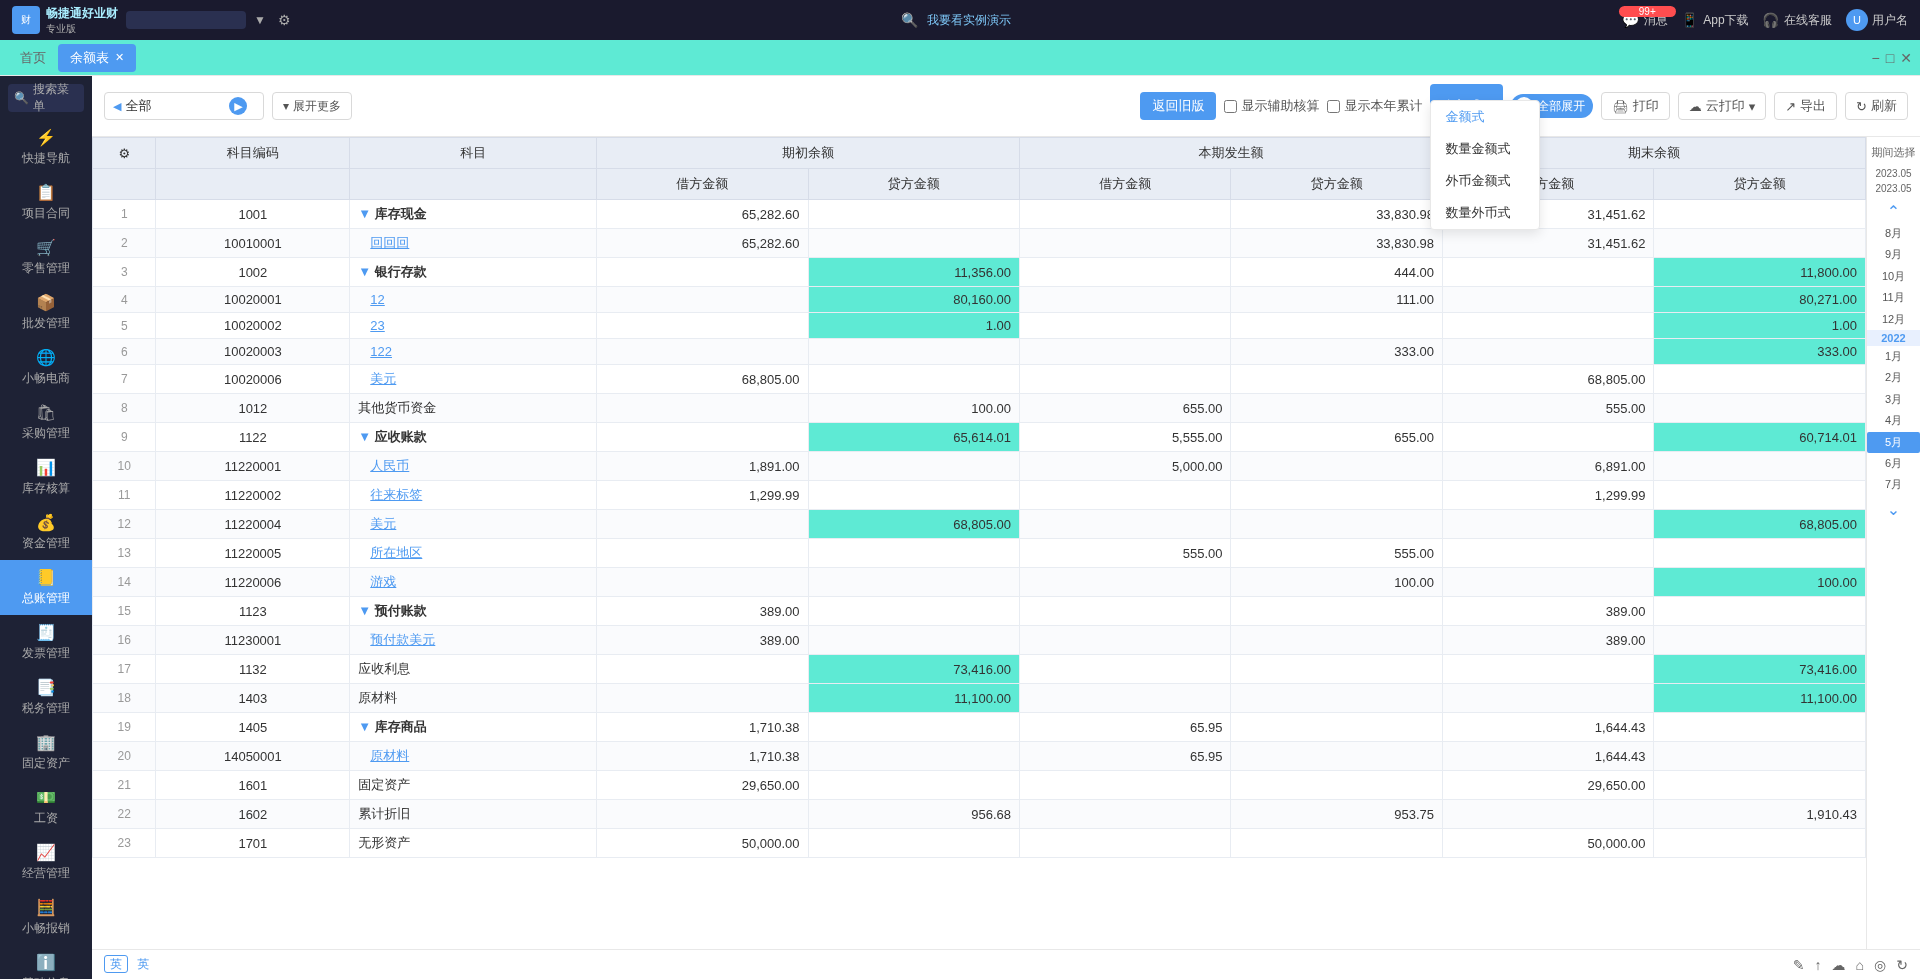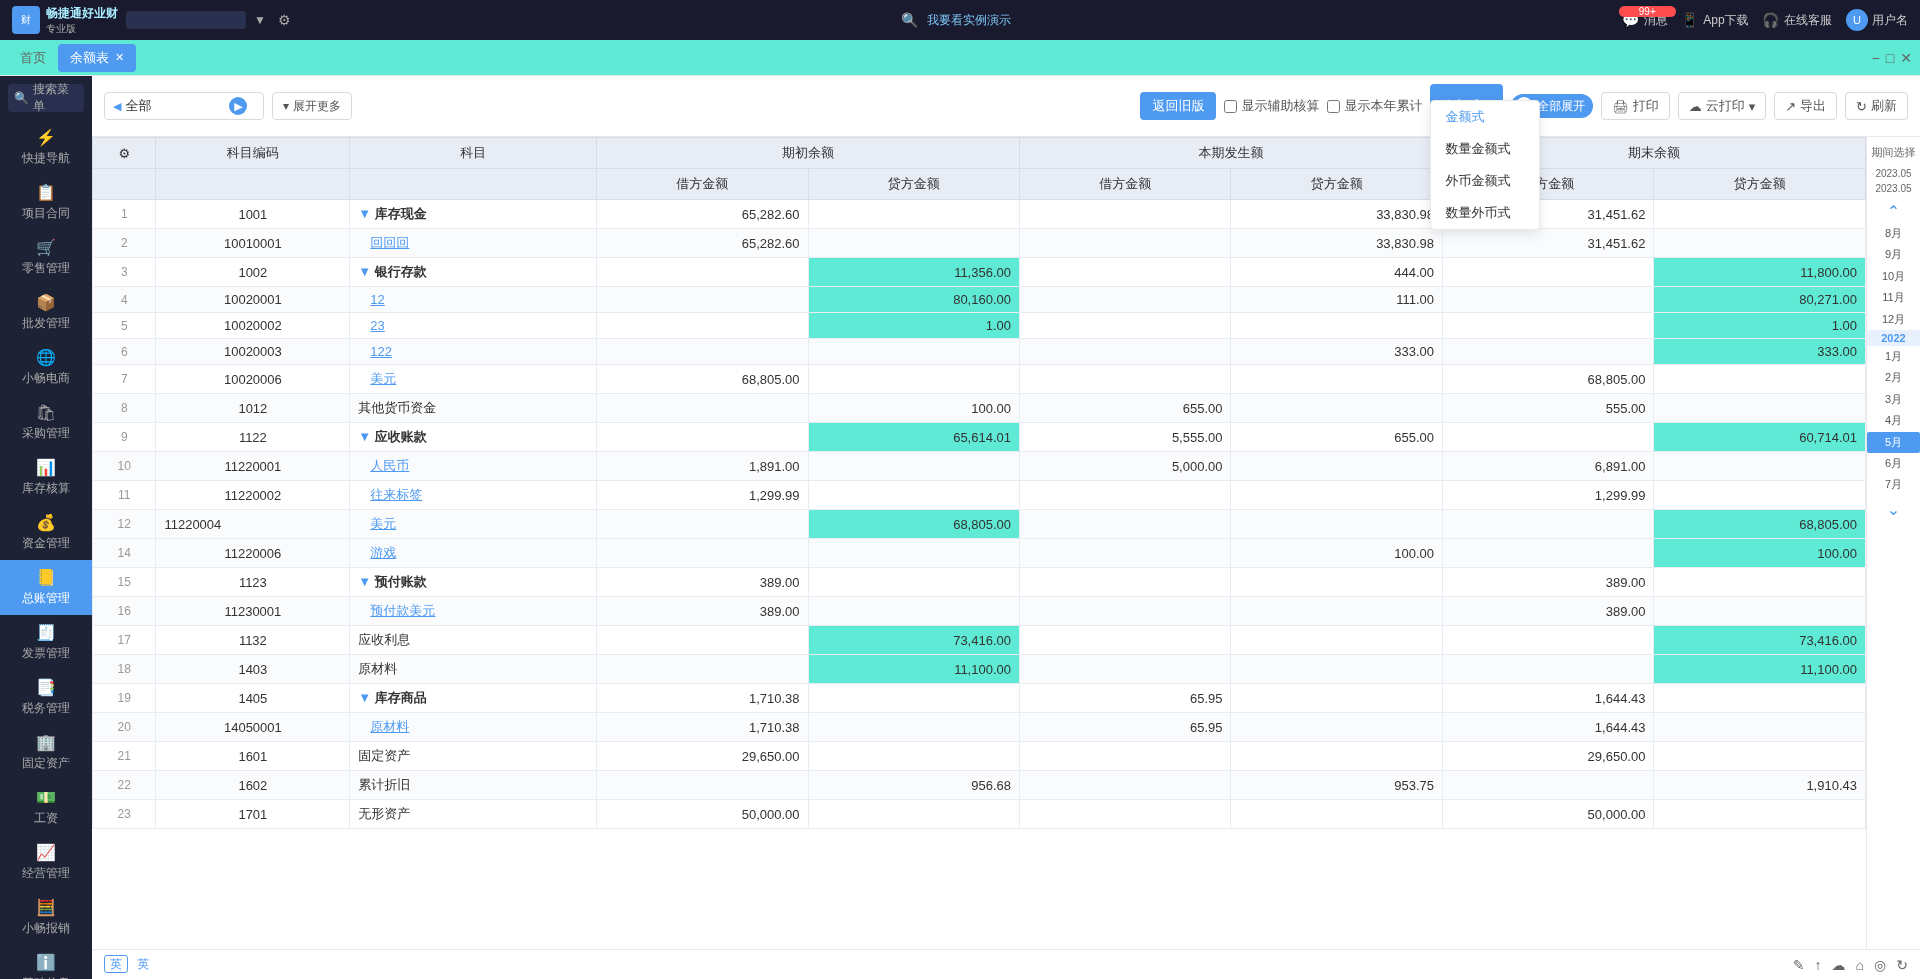--- a/index.html
+++ b/index.html
@@ -679,28 +679,39 @@
                 <td class="subject-name" style="padding-left:20px;">  <span style="color:#4e9af1;text-decoration:underline;">往来标签</span></td>
                 <td class="num-right">1,299.99</td>
                 <td class="num-right"></td>
                 <td class="num-right"></td>
                 <td class="num-right"></td>
                 <td class="num-right">1,299.99</td>
                 <td class="num-right"></td>
               </tr>
               <tr class="row-even">
                 <td style="text-align:center;color:#999;font-size:12px;">12</td>
-                <td style="text-align:left;">11220004</td>
+                <td style="text-align:center;">11220004</td>
                 <td class="subject-name" style="padding-left:20px;">  <span style="color:#4e9af1;text-decoration:underline;">美元</span></td>
                 <td class="num-right"></td>
                 <td class="highlight">68,805.00</td>
                 <td class="num-right"></td>
                 <td class="num-right"></td>
                 <td class="num-right"></td>
                 <td class="highlight">68,805.00</td>
+              </tr>
+              <tr class="row-odd">
+                <td style="text-align:center;color:#999;font-size:12px;">13</td>
+                <td style="text-align:center;">11220005</td>
+                <td class="subject-name" style="padding-left:20px;">  <span style="color:#4e9af1;text-decoration:underline;">所在地区</span></td>
+                <td class="num-right"></td>
+                <td class="num-right"></td>
+                <td class="num-right">555.00</td>
+                <td class="num-right">555.00</td>
+                <td class="num-right"></td>
+                <td class="num-right"></td>
               </tr>
               <tr class="row-even">
                 <td style="text-align:center;color:#999;font-size:12px;">14</td>
                 <td style="text-align:center;">11220006</td>
                 <td class="subject-name" style="padding-left:20px;">  <span style="color:#4e9af1;text-decoration:underline;">游戏</span></td>
                 <td class="num-right"></td>
                 <td class="num-right"></td>
                 <td class="num-right"></td>
                 <td class="num-right">100.00</td>
                 <td class="num-right"></td>

